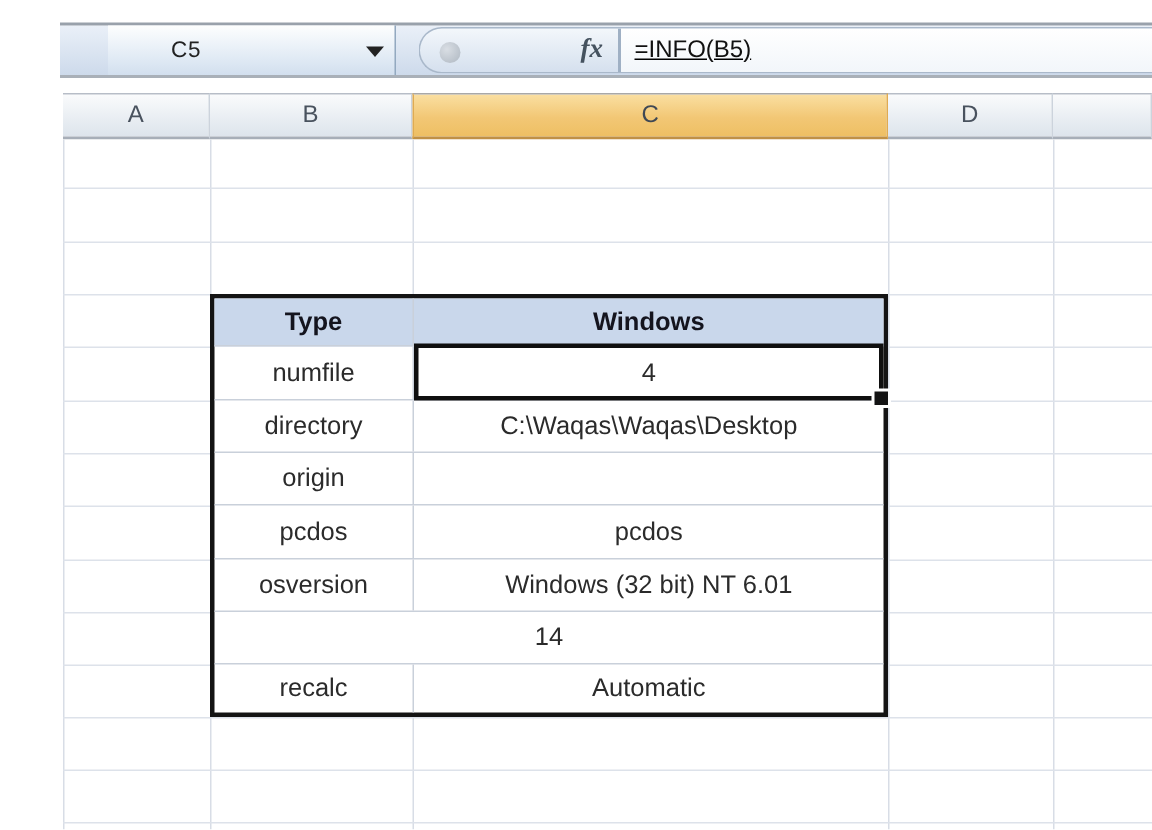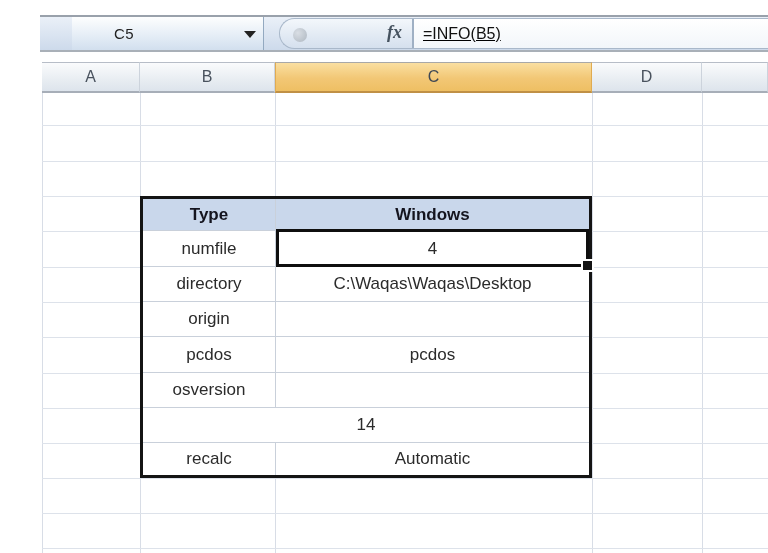--- a/index.html
+++ b/index.html
@@ -185,20 +185,21 @@
   </div>
   <div class="t-row t-data" style="flex:0 0 35px">
     <div class="t-cell-b">origin</div>
   </div>
   <div class="t-row t-data" style="flex:0 0 36px">
     <div class="t-cell-b">pcdos</div>
     <div class="t-cell-c">pcdos</div>
   </div>
   <div class="t-row t-data" style="flex:0 0 35px">
     <div class="t-cell-b">osversion</div>
+    <div class="t-cell-c">Windows (32 bit) NT 6.01</div>
   </div>
   <div class="t-row t-data" style="flex:0 0 35px">
     <div class="t-cell-c">14</div>
   </div>
   <div class="t-row t-data" style="flex:1">
     <div class="t-cell-b">recalc</div>
     <div class="t-cell-c">Automatic</div>
   </div>
 </div>
 

